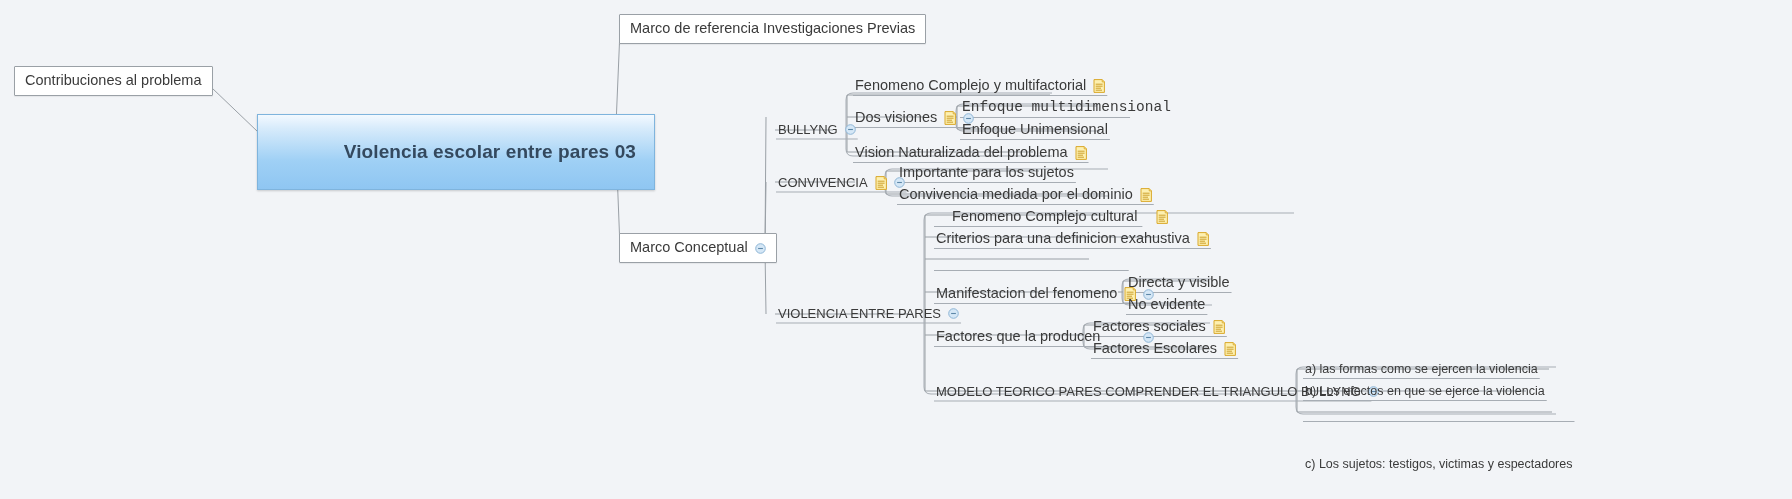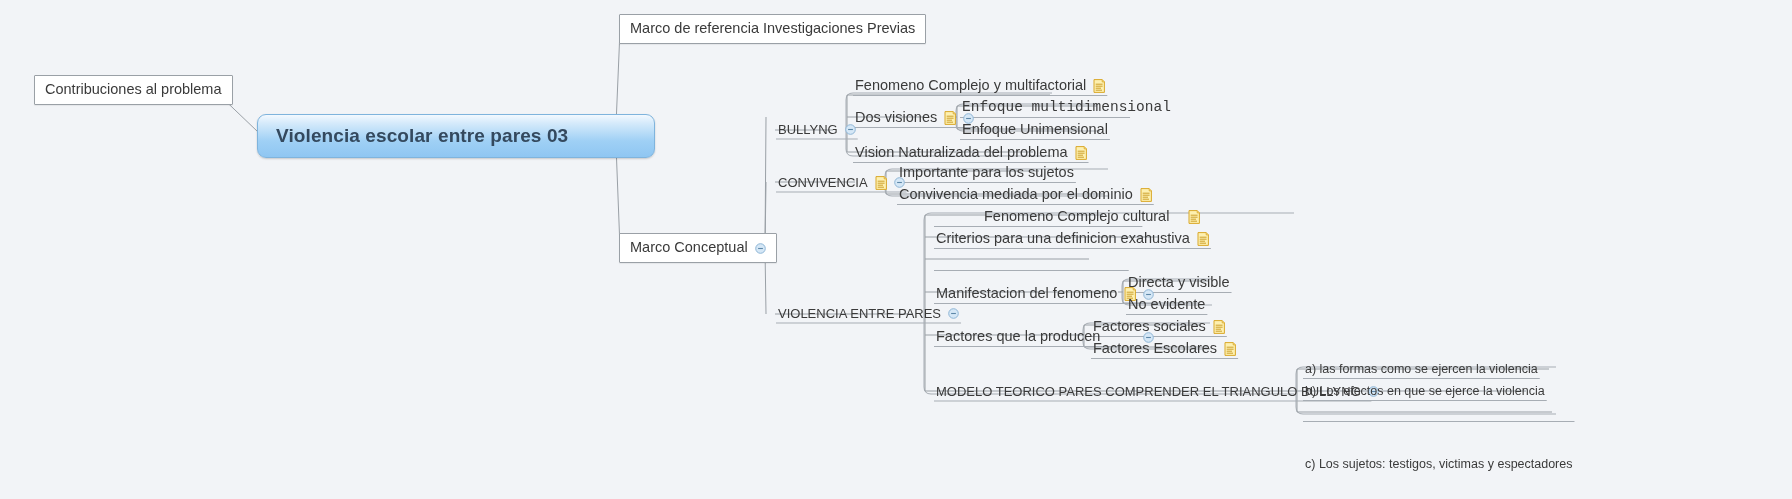--- a/index.html
+++ b/index.html
@@ -33,27 +33,27 @@
   }
   
   .plain{
     background:transparent;
     border:none;
     padding:2px 4px 3px 4px;
   }
   
   .root{
     position:absolute;
-    display:flex;align-items:center;justify-content:flex-start;
+    display:flex;align-items:center;justify-content:flex-end;
     font-size:19px;font-weight:bold;color:#34495e;
     background:linear-gradient(to bottom,#f3f9ff 0%,#d7ebfb 18%,#9fd0f5 62%,#8fc6f2 100%);
     border:1px solid #7fb4dd;
-    border-radius:9px;
+    border-radius:0;
     box-shadow:0 1px 2px rgba(0,0,0,.18);
-    padding:0 18px;
+    padding:16px 18px;
   }
   .root-inner{letter-spacing:.1px;}
 
   
   .note-icon{
     display:inline-block;width:12px;height:14px;margin-left:7px;
     position:relative;top:1px;flex:0 0 auto;
   }
   .toggle{
     display:inline-block;width:11px;height:11px;margin-left:7px;
@@ -138,21 +138,21 @@
         <line x1="1303" x2="1539.75" y1="378.5" y2="378.5"></line>
         <line x1="1303" x2="1546.734375" y1="400.5" y2="400.5"></line>
         <line x1="1303" x2="1574.484375" y1="421.5" y2="421.5"></line>
       </g>
     </svg>
 
   <div class="root" style="left:257px;top:114px;width:360px;height:42px;">
     <span class="root-inner">Violencia escolar entre pares 03</span>
   </div>
 
-  <div class="node boxed" style="left:14px;top:75px;margin-left:20px;">
+  <div class="node boxed" style="left:14px;top:66px;">
     <span>Contribuciones al problema</span>
   </div>
 
   <div class="node boxed" style="left:619px;top:14px;">
     <span>Marco de referencia Investigaciones Previas</span>
   </div>
 
   <div class="node boxed" style="left:619px;top:233px;">
     <span>Marco Conceptual</span>
     <span class="toggle"><svg viewBox="0 0 11 11" width="11" height="11" xmlns="http://www.w3.org/2000/svg">
@@ -260,21 +260,21 @@
   </div>
 
   <div class="node plain small" style="left:774px;top:305px;">
     <span>VIOLENCIA ENTRE PARES</span>
     <span class="toggle"><svg viewBox="0 0 11 11" width="11" height="11" xmlns="http://www.w3.org/2000/svg">
           <circle cx="5.5" cy="5.5" r="4.8" fill="#d5e7f6" stroke="#8fb6d6" stroke-width="1"></circle>
           <line x1="3.1" y1="5.5" x2="7.9" y2="5.5" stroke="#5d87a8" stroke-width="1.1"></line>
         </svg></span>
   </div>
 
-  <div class="node plain" style="left:980px;top:207px;gap:12px;">
+  <div class="node plain" style="left:948px;top:207px;gap:12px;">
     <span>Fenomeno Complejo cultural</span>
     <span class="note-icon"><svg viewBox="0 0 12 14" width="12" height="14" xmlns="http://www.w3.org/2000/svg">
           <path d="M1 0.6h8.2l2.2 2.2v10.6H1z" fill="#fdf0b0" stroke="#d9a82b" stroke-width="1"></path>
           <path d="M9.2 0.6v2.3h2.2" fill="#f4dd87" stroke="#d9a82b" stroke-width="0.8"></path>
           <g stroke="#c8981f" stroke-width="0.9">
             <line x1="2.7" y1="5.2" x2="9.6" y2="5.2"></line>
             <line x1="2.7" y1="7.2" x2="9.6" y2="7.2"></line>
             <line x1="2.7" y1="9.2" x2="8.0" y2="9.2"></line>
             <line x1="2.7" y1="11.2" x2="9.0" y2="11.2"></line>
           </g>

